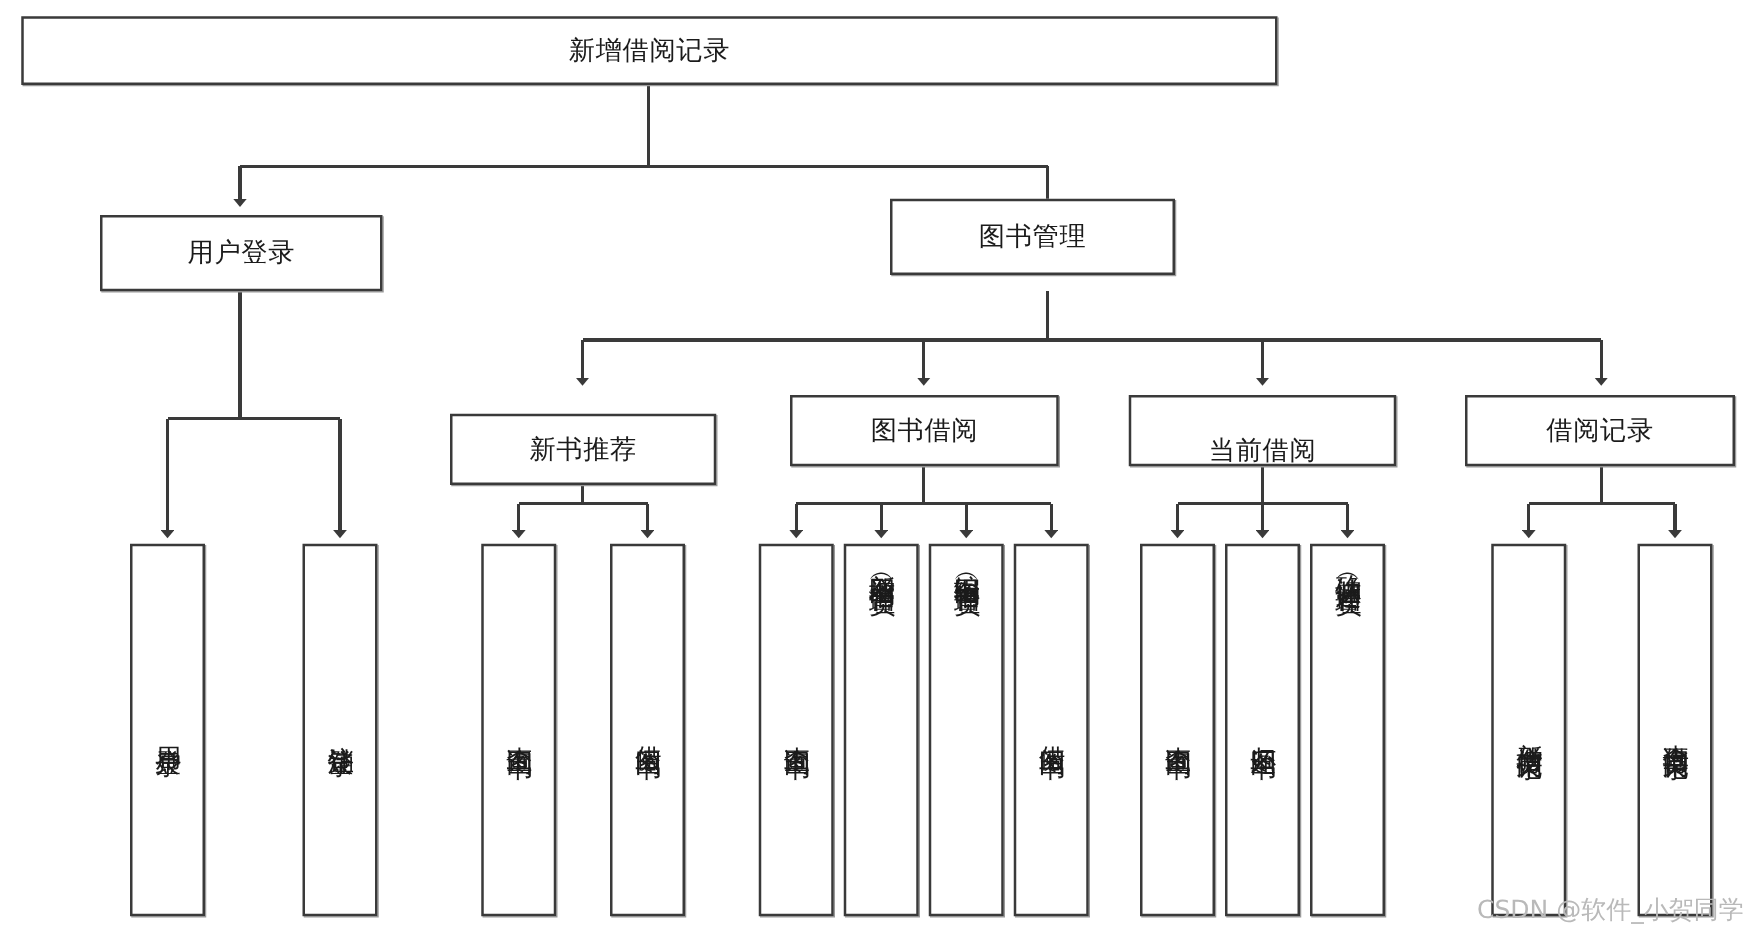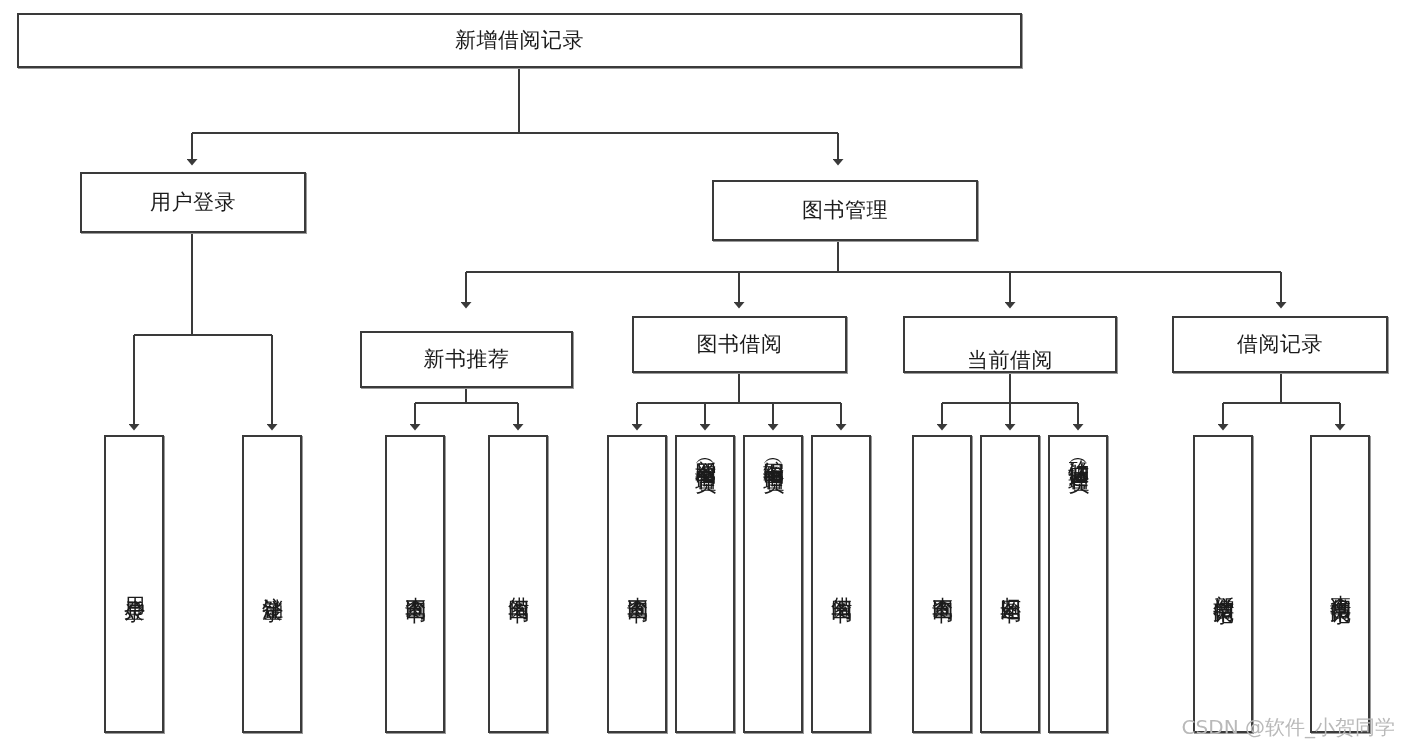--- a/index.html
+++ b/index.html
@@ -132,21 +132,21 @@
   </svg>
 
   <div class="node" style="left:17px; top:13px; width:1005px; height:55px;">
     <span class="node-label">新增借阅记录</span>
   </div>
 
   <div class="node" style="left:80px; top:172px; width:226px; height:61px;">
     <span class="node-label">用户登录</span>
   </div>
 
-  <div class="node" style="left:712px; top:180px; width:266px; height:61px;">
+  <div class="node" style="left:712px; top:159px; width:228px; height:61px;">
     <span class="node-label">图书管理</span>
   </div>
 
   <div class="node" style="left:360px; top:316px; width:213px; height:57px;margin-top:15px;">
     <span class="node-label">新书推荐</span>
   </div>
 
   <div class="node" style="left:632px; top:316px; width:215px; height:57px;">
     <span class="node-label">图书借阅</span>
   </div>

